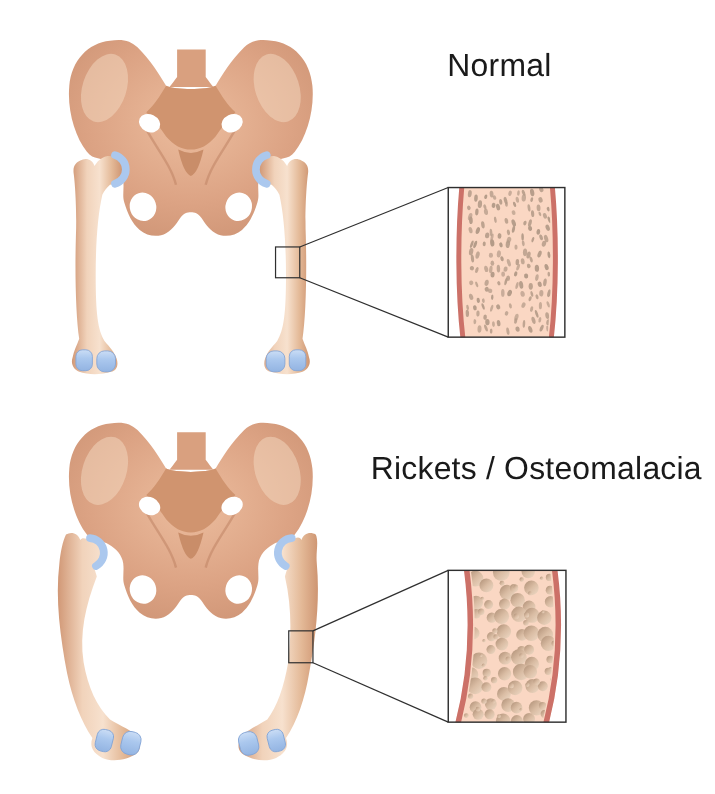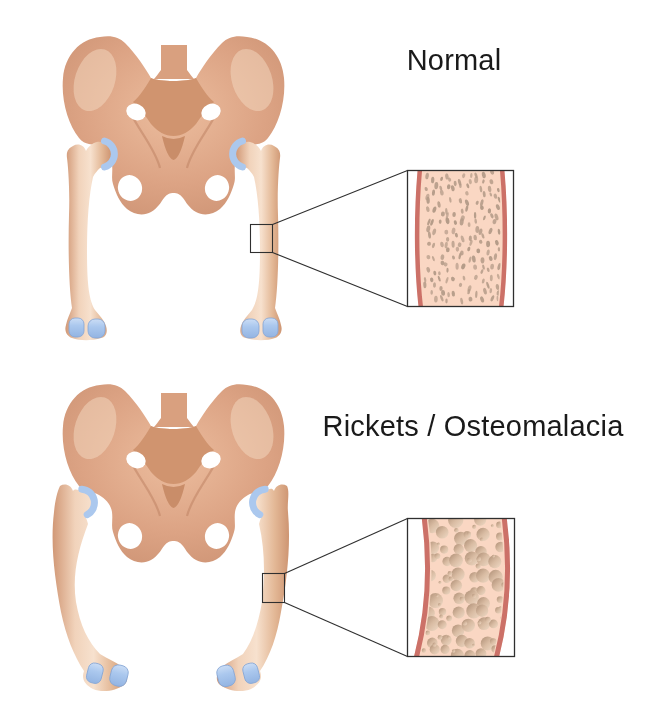--- a/index.html
+++ b/index.html
@@ -1,21 +1,21 @@
 <!DOCTYPE html>
 <html style="--background: #FFFFFF; --label-text: #1A1A1A; --bone-main: #DCA384; --bone-shadow: #C98F70; --bone-highlight: #F3D6BE; --femur-light: #F7E1CE; --cartilage-blue: #ABC8EE; --cartilage-blue-dark: #84A5D6; --cross-section-fill: #FAD7C3; --cortical-red: #CC7168; --trabecula-dot: #B49B88; --pore-dark: #AE8E75; --pore-light: #EFDAC6; --outline-dark: #2F2F2F;"><head>
 <meta charset="utf-8">
 <style>
   html,body{margin:0;padding:0;background:#fff;}
   #stage{position:relative;width:650px;height:722px;background:var(--background,#fff);overflow:hidden;
          font-family:"Liberation Sans",sans-serif;padding-left:14px;}
   .fig-label{position:absolute;color:var(--label-text,#1a1a1a);font-size:29px;font-weight:400;
              text-align:center;letter-spacing:0.2px;}
   #label-normal{left:354px;top:44px;width:200px;}
-  #label-rickets{left:308px;top:410px;width:330px;}
+  #label-rickets{left:308px;top:410px;width:330px;text-align:right;}
   svg{position:absolute;left:0;top:0;}
   .pelvis-base{fill:url(#pelvisGrad);}
   .cutout{fill:#ffffff;}
   .femur{fill:url(#femurGrad);}
   .cartilage{stroke:var(--cartilage-blue,#ABC8EE);stroke-width:7;fill:none;stroke-linecap:round;}
   .pad{fill:url(#padGrad);stroke:var(--cartilage-blue-dark,#84A5D6);stroke-width:0.8;}
   .callout-line{stroke:var(--outline-dark,#2F2F2F);stroke-width:1.1;fill:none;}
   .callout-rect{stroke:var(--outline-dark,#2F2F2F);stroke-width:1.1;fill:none;}
   .panel-bg{fill:#ffffff;stroke:none;}
   .panel-border{fill:none;stroke:var(--outline-dark,#2F2F2F);stroke-width:1.3;}

